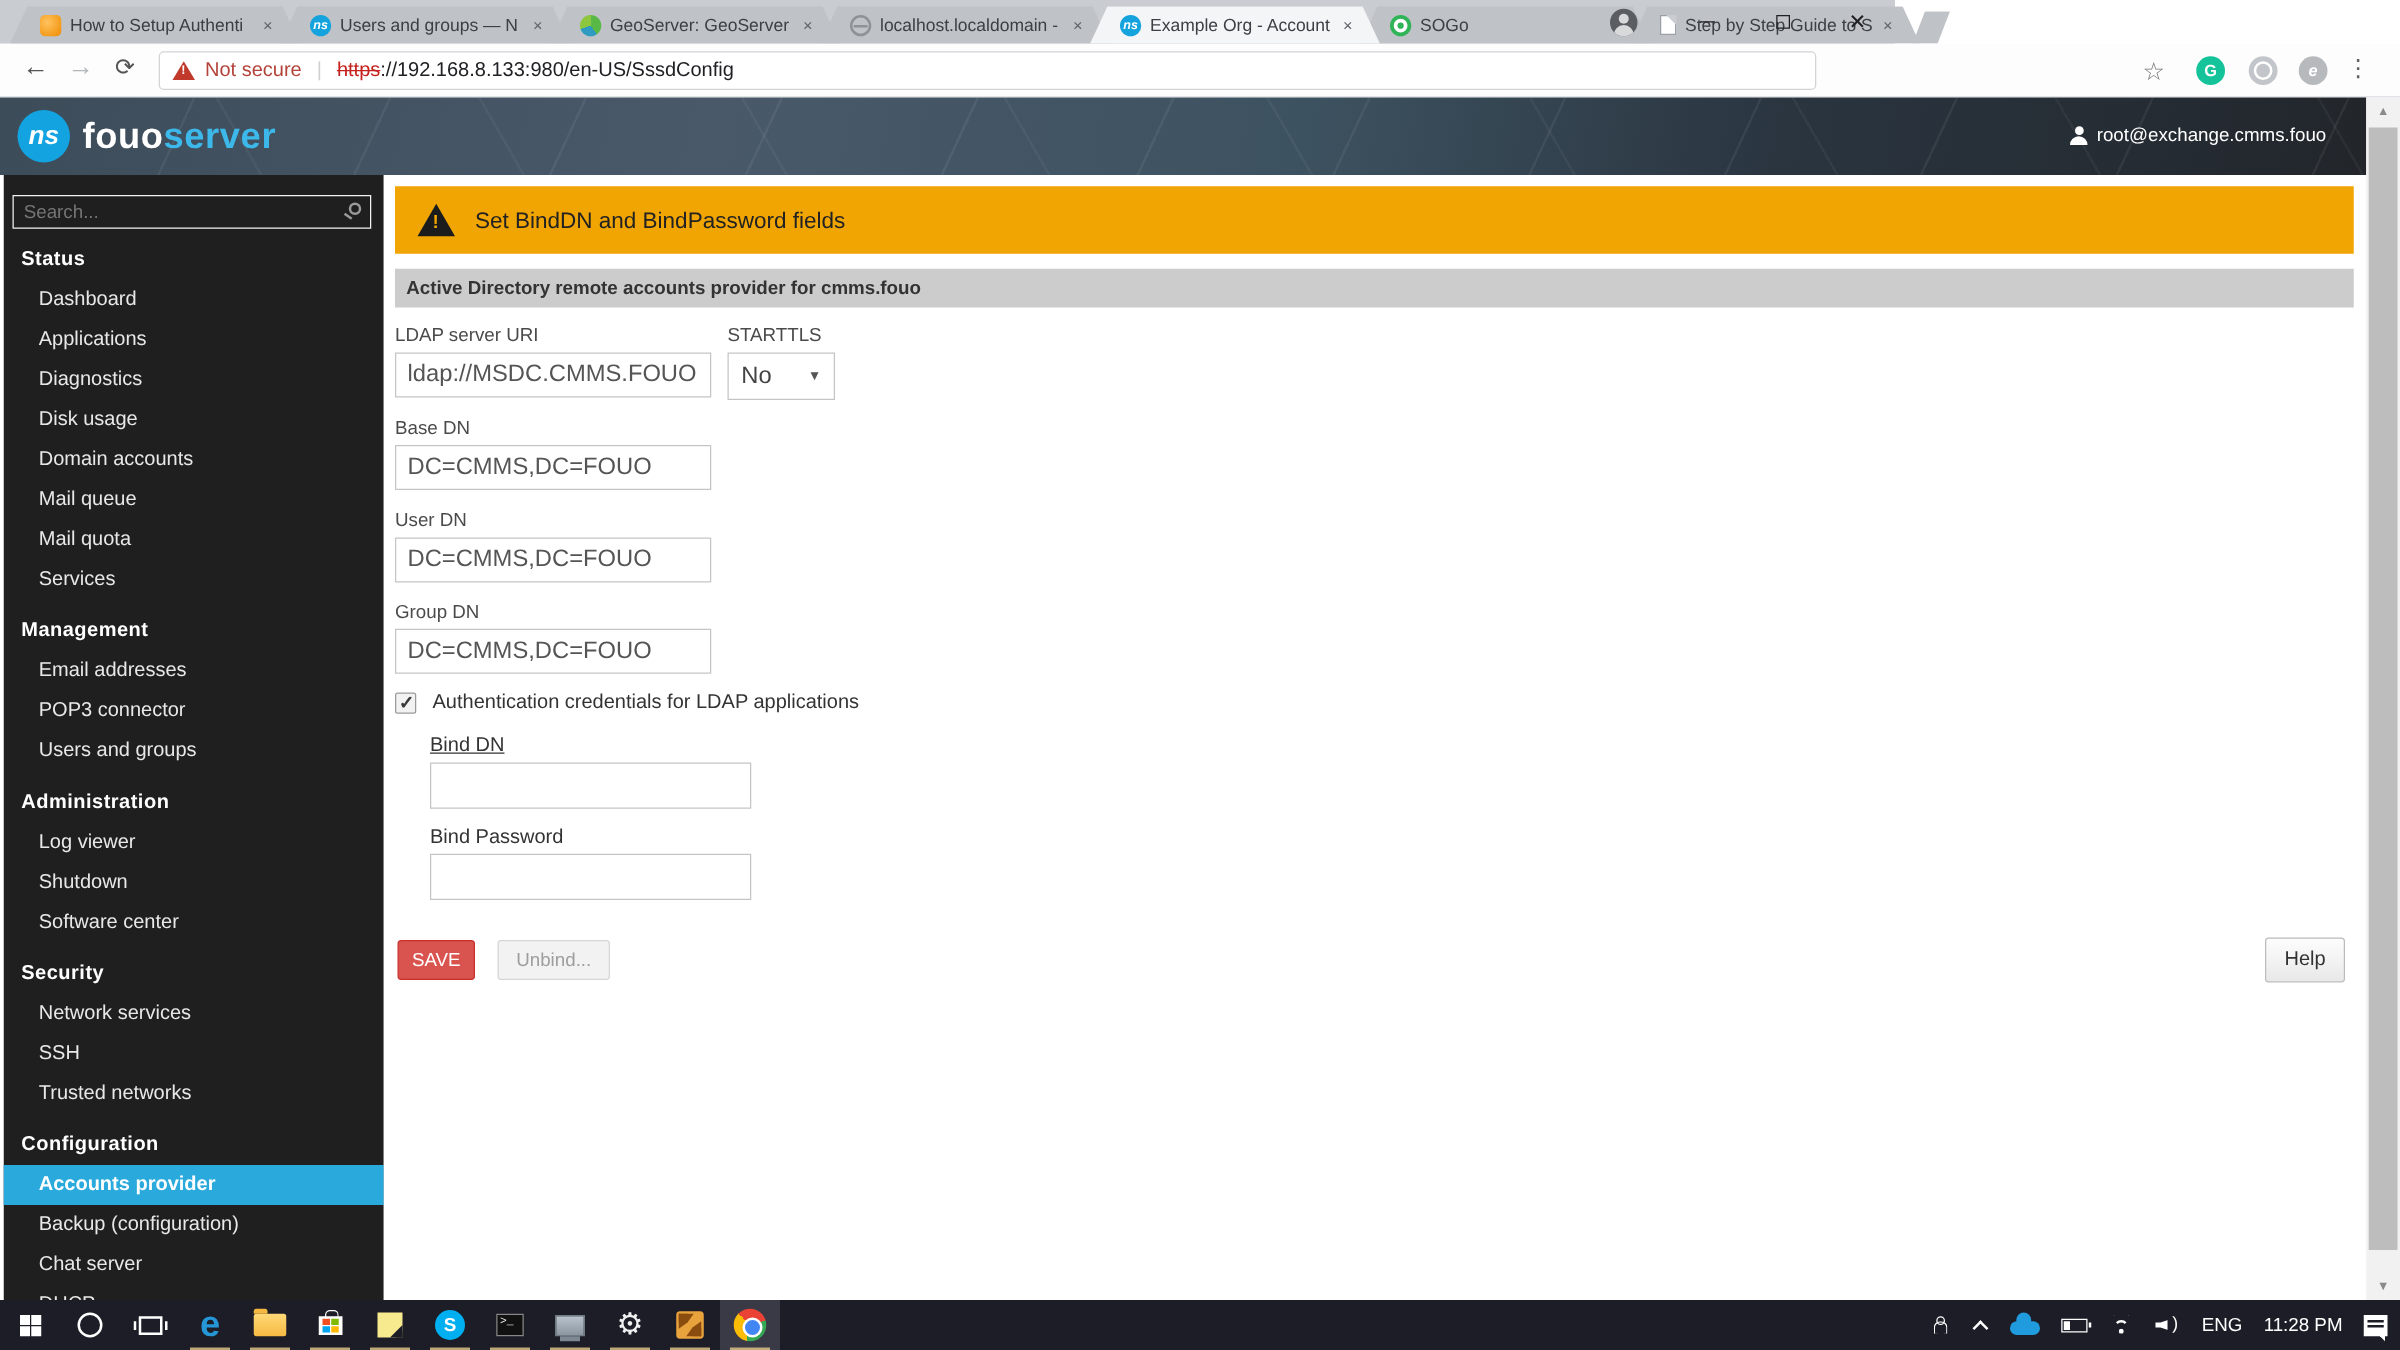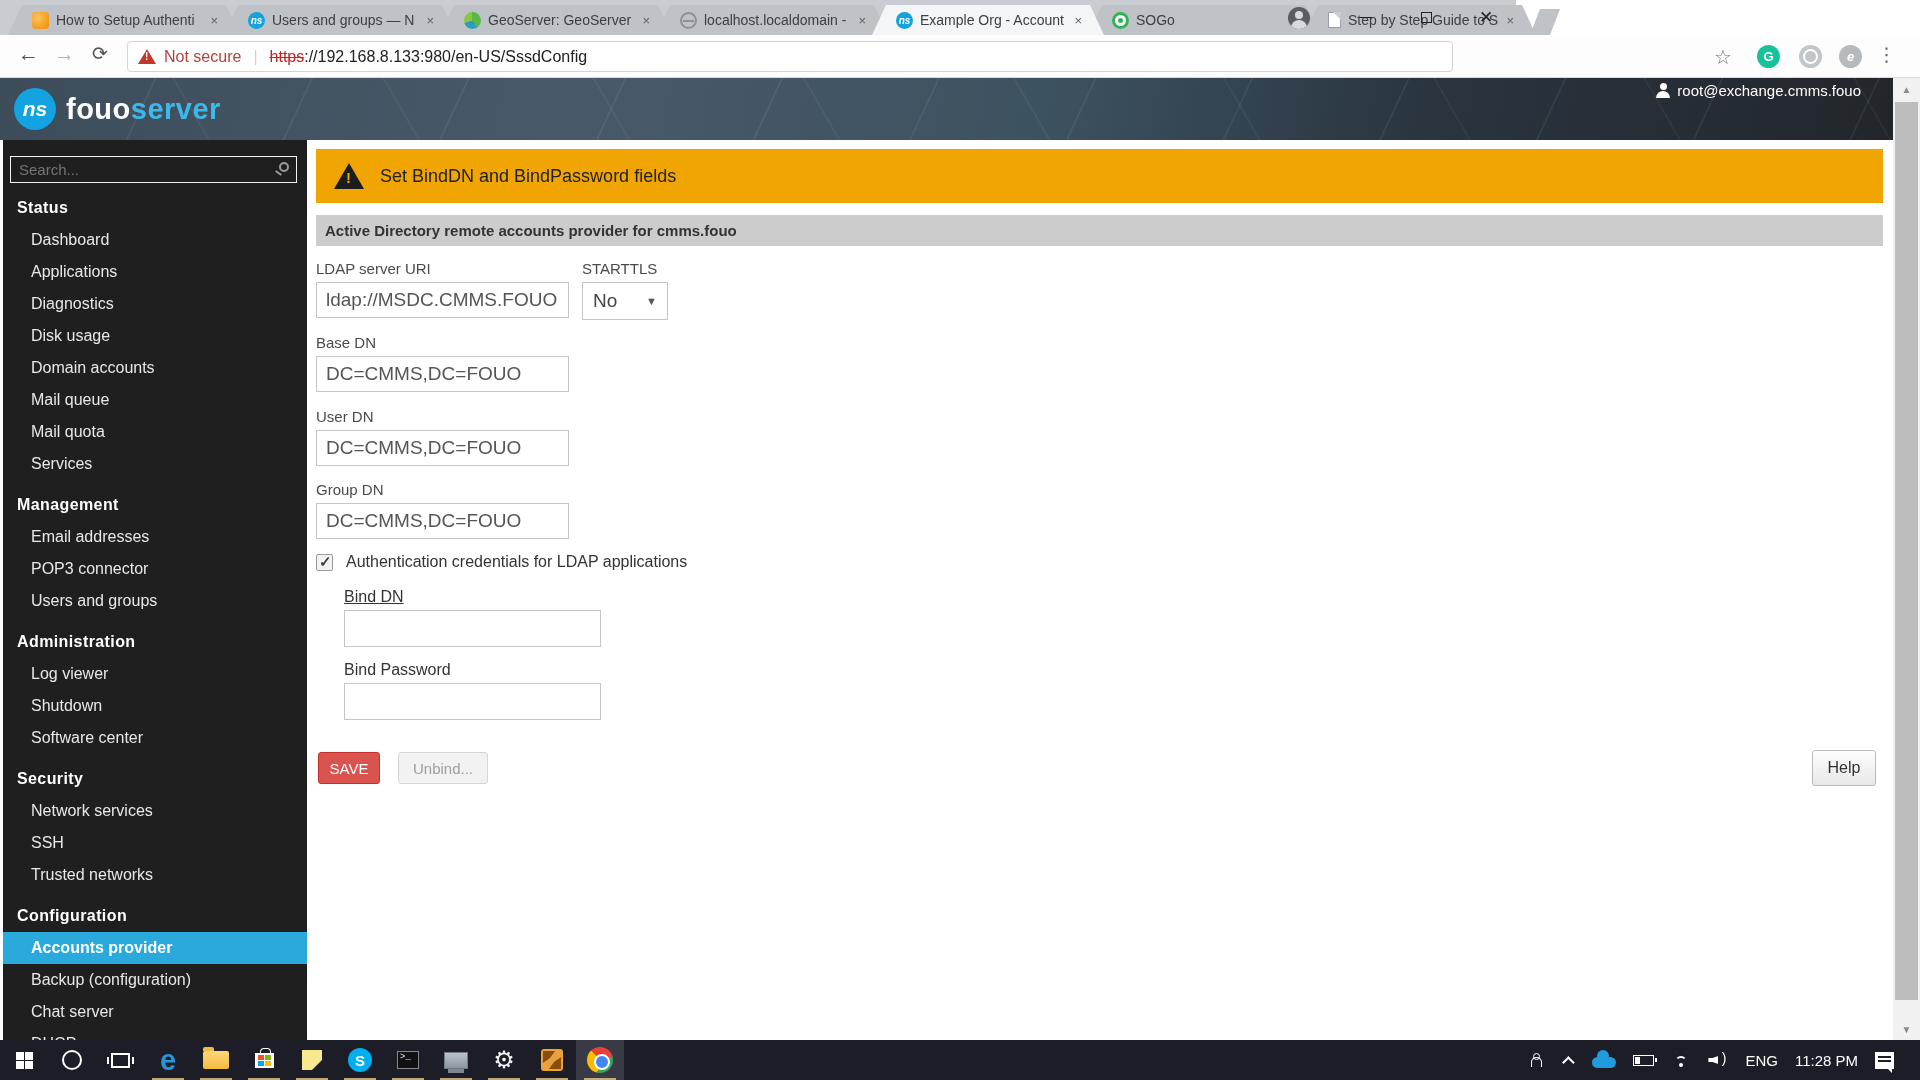--- a/index.html
+++ b/index.html
@@ -63,21 +63,21 @@
   .site-header { position:absolute; top:78px; left:0; width:1893px; height:62px;
     background:linear-gradient(100deg, #3c4c59 0%, #49596a 30%, #3d5260 55%, #2a3540 75%, #22262b 100%); overflow:hidden; }
   .site-header::before { content:""; position:absolute; inset:0;
     background:repeating-linear-gradient(115deg, transparent 0 140px, rgba(255,255,255,0.06) 140px 142px),
                repeating-linear-gradient(60deg, transparent 0 180px, rgba(255,255,255,0.045) 180px 182px); }
   .brand { position:absolute; left:14px; top:10px; display:flex; align-items:center; gap:10px; }
   .brand-circle { width:42px; height:42px; border-radius:50%; background:#12a3e0; color:#fff; display:flex; align-items:center; justify-content:center; font-size:21px; font-weight:bold; font-style:italic; }
   .brand-word { font-size:29px; letter-spacing:0.5px; font-weight:600; }
   .brand-word .w1 { color:#ffffff; }
   .brand-word .w2 { color:#3cb9ea; }
-  .header-user { position:absolute; right:32px; top:4px; display:flex; align-items:center; gap:7px; color:#fff; font-size:15px; }
+  .header-user { position:absolute; right:32px; top:22px; display:flex; align-items:center; gap:7px; color:#fff; font-size:15px; }
   .user-ico { width:14px; height:15px; position:relative; }
   .user-ico::before { content:""; position:absolute; left:4px; top:0; width:7px; height:7px; border-radius:50%; background:#fff; }
   .user-ico::after { content:""; position:absolute; left:0; top:8px; width:14px; height:7px; border-radius:7px 7px 0 0; background:#fff; }
 
   
   .sidebar { position:absolute; left:3px; top:140px; width:304px; height:900px; background:#1f1f1f; color:#eee; }
   .search-wrap { margin:16px 10px 0 7px; position:relative; }
   .search-input { width:100%; height:27px; background:#1f1f1f; border:1px solid #f2f2f2; color:#cfcfcf; font-size:15px; padding:0 28px 0 8px; font-family:"Liberation Sans",sans-serif; }
   .search-ico { position:absolute; right:8px; top:6px; width:10px; height:10px; border:2px solid #9a9a9a; border-radius:50%; }
   .search-ico::after { content:""; position:absolute; left:-6px; top:8px; width:7px; height:2px; background:#9a9a9a; transform:rotate(35deg); }
@@ -139,21 +139,21 @@
   .devices { width:24px; height:17px; background:linear-gradient(#b9c3cc,#8b96a0); border:1px solid #6f7a84; position:relative; }
   .devices::after { content:""; position:absolute; left:3px; bottom:-5px; width:16px; height:4px; background:#7d8892; }
   .gear { color:#f0f0f0; font-size:24px; line-height:1; }
   .remoteapp { width:22px; height:22px; background:#e8a33d; border-radius:3px; position:relative; }
   .remoteapp::before, .remoteapp::after { content:""; position:absolute; width:0; height:0; border:5px solid transparent; }
   .remoteapp::before { left:2px; top:2px; border-top:7px solid #8a4d0f; border-left:7px solid #8a4d0f; }
   .remoteapp::after { right:2px; bottom:2px; border-bottom:7px solid #8a4d0f; border-right:7px solid #8a4d0f; }
   .chrome-ico { width:26px; height:26px; border-radius:50%; background:conic-gradient(from -45deg, #ea4335 0 33%, #34a853 0 66%, #fbbc05 0 100%); position:relative; }
   .chrome-ico::after { content:""; position:absolute; left:7px; top:7px; width:12px; height:12px; border-radius:50%; background:#4285f4; border:2.5px solid #fff; }
 
-  .tray { position:absolute; right:0; top:0; height:40px; display:flex; align-items:center; gap:17px; padding-right:26px; color:#fff; }
+  .tray { position:absolute; right:0; top:0; height:40px; display:flex; align-items:center; gap:17px; padding-right:10px; color:#fff; }
   .tray-people { width:18px; height:14px; position:relative; }
   .tray-people::before { content:""; position:absolute; left:0; bottom:0; width:9px; height:9px; border:1.7px solid #fff; border-radius:50% 50% 0 0; border-bottom:none; }
   .tray-people::after { content:""; position:absolute; left:2px; top:0; width:5px; height:5px; border:1.7px solid #fff; border-radius:50%; }
   .chev-up { width:9px; height:9px; border-top:2px solid #fff; border-left:2px solid #fff; transform:rotate(45deg) translateY(3px); }
   .cloud { width:24px; height:11px; background:#1f9bde; border-radius:8px; position:relative; margin-top:4px; }
   .cloud::before { content:""; position:absolute; left:5px; top:-7px; width:12px; height:12px; border-radius:50%; background:#1f9bde; }
   .battery { width:21px; height:11px; border:1.6px solid #fff; position:relative; }
   .battery::before { content:""; position:absolute; right:-4px; top:2px; width:2px; height:4px; background:#fff; }
   .battery::after { content:""; position:absolute; left:1px; top:1px; bottom:1px; width:5px; background:#fff; }
   .wifi { width:20px; height:16px; position:relative; overflow:hidden; }

